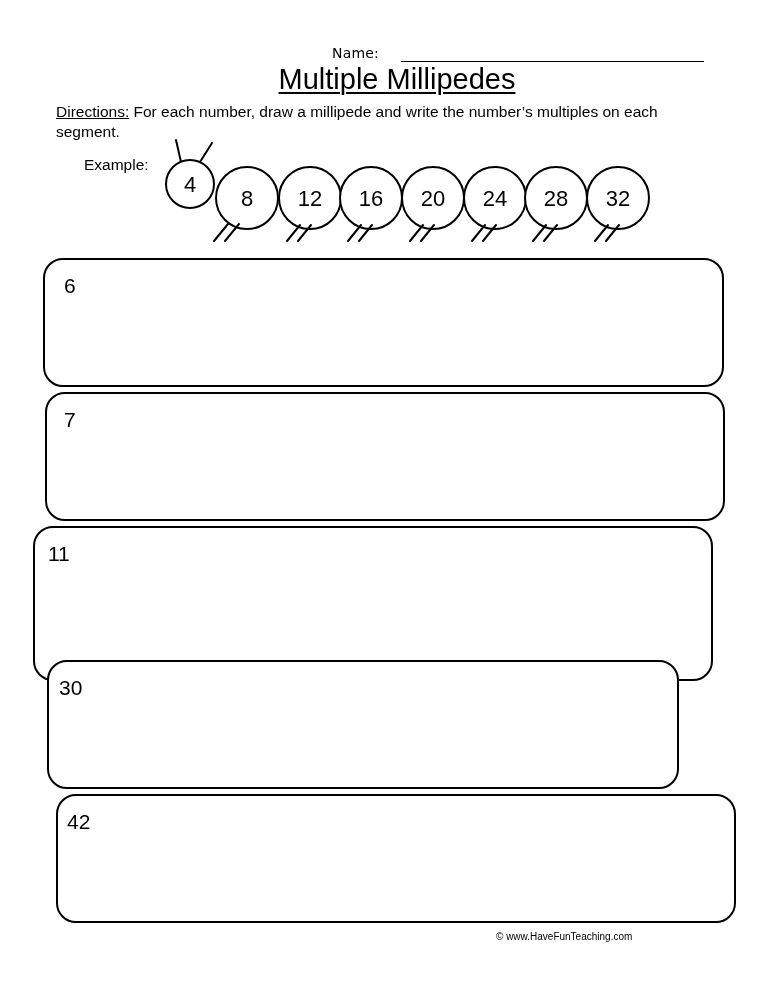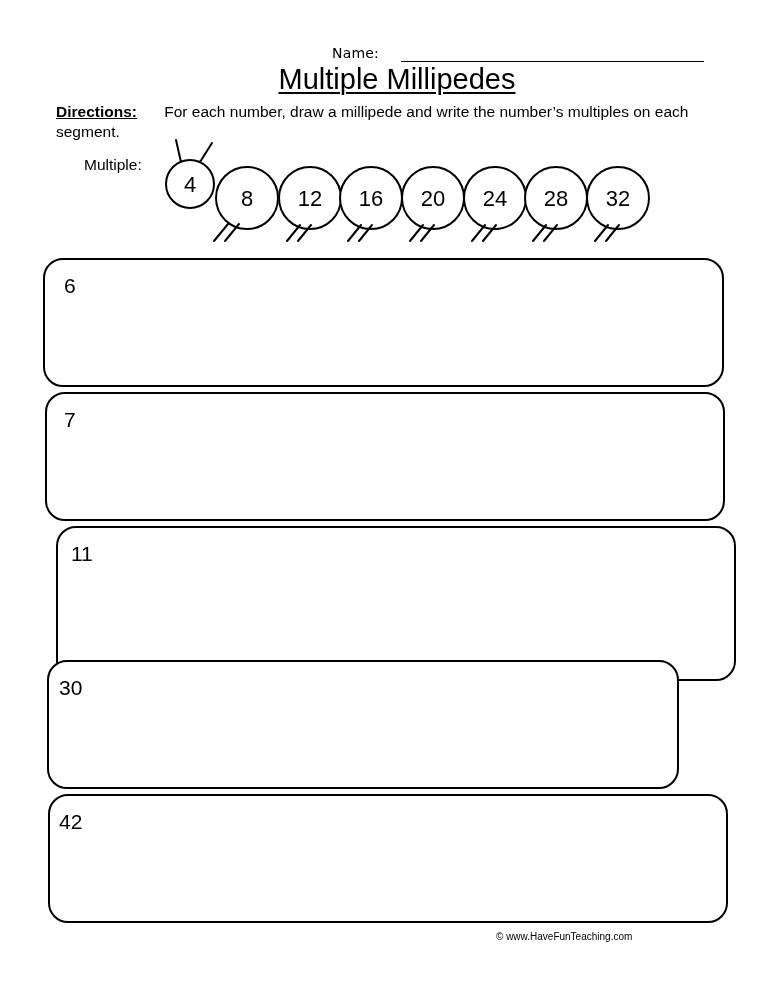--- a/index.html
+++ b/index.html
@@ -52,23 +52,23 @@
     }
     .directions {
       position: absolute;
       left: 56px;
       top: 102px;
       width: 660px;
       font-size: 15.5px;
       line-height: 19.5px;
     }
     .directions .dir-label {
-      font-weight: bold;
+      font-weight: normal;
       text-decoration: underline;
-      margin-right: 23px;
+      margin-right: 0;
     }
     .example-label {
       position: absolute;
       left: 84px;
       top: 156px;
       font-size: 15.5px;
       line-height: 18px;
     }
     svg.millipede {
       position: absolute;
@@ -109,21 +109,21 @@
 </div>
 <div class="name-line"></div>
 
 <div class="title">Multiple Millipedes</div>
 
 <div class="directions">
   <span class="dir-label">Directions:</span>
   <span>For each number, draw a millipede and write the number’s multiples on each segment.</span>
 </div>
 
-<div class="example-label">Multiple:</div>
+<div class="example-label">Example:</div>
 
 <svg class="millipede" width="772" height="260" viewBox="0 0 772 260">
   <g fill="none" stroke="#000" stroke-width="2" stroke-linecap="round">
 
     <line x1="176" y1="140" x2="181" y2="162"></line>
     <line x1="212" y1="143" x2="200" y2="162"></line>
 
     <circle cx="190" cy="184" r="24" fill="#fff"></circle>
 
     <circle cx="247" cy="198" r="31" fill="#fff"></circle>
@@ -163,23 +163,23 @@
     <text class="seg-text" x="618" y="206">32</text>
   </g>
 </svg>
 
 <div class="box" style="left:43px; top:258px; width:681px; height:129px;">
   <span class="box-number" style="left:19px;">6</span>
 </div>
 <div class="box" style="left:45px; top:392px; width:680px; height:129px;">
   <span class="box-number" style="left:17px;">7</span>
 </div>
-<div class="box" style="left:56px; top:526px; width:680px; height:155px;">
+<div class="box" style="left:33px; top:526px; width:680px; height:155px;">
   <span class="box-number" style="left:13px;">11</span>
 </div>
 <div class="box" style="left:47px; top:660px; width:632px; height:129px;">
   <span class="box-number" style="left:10px;">30</span>
 </div>
-<div class="box" style="left:48px; top:794px; width:680px; height:129px;">
+<div class="box" style="left:56px; top:794px; width:680px; height:129px;">
   <span class="box-number" style="left:9px;">42</span>
 </div>
 
 <div class="footer">© www.HaveFunTeaching.com</div>
 
 </body></html>

